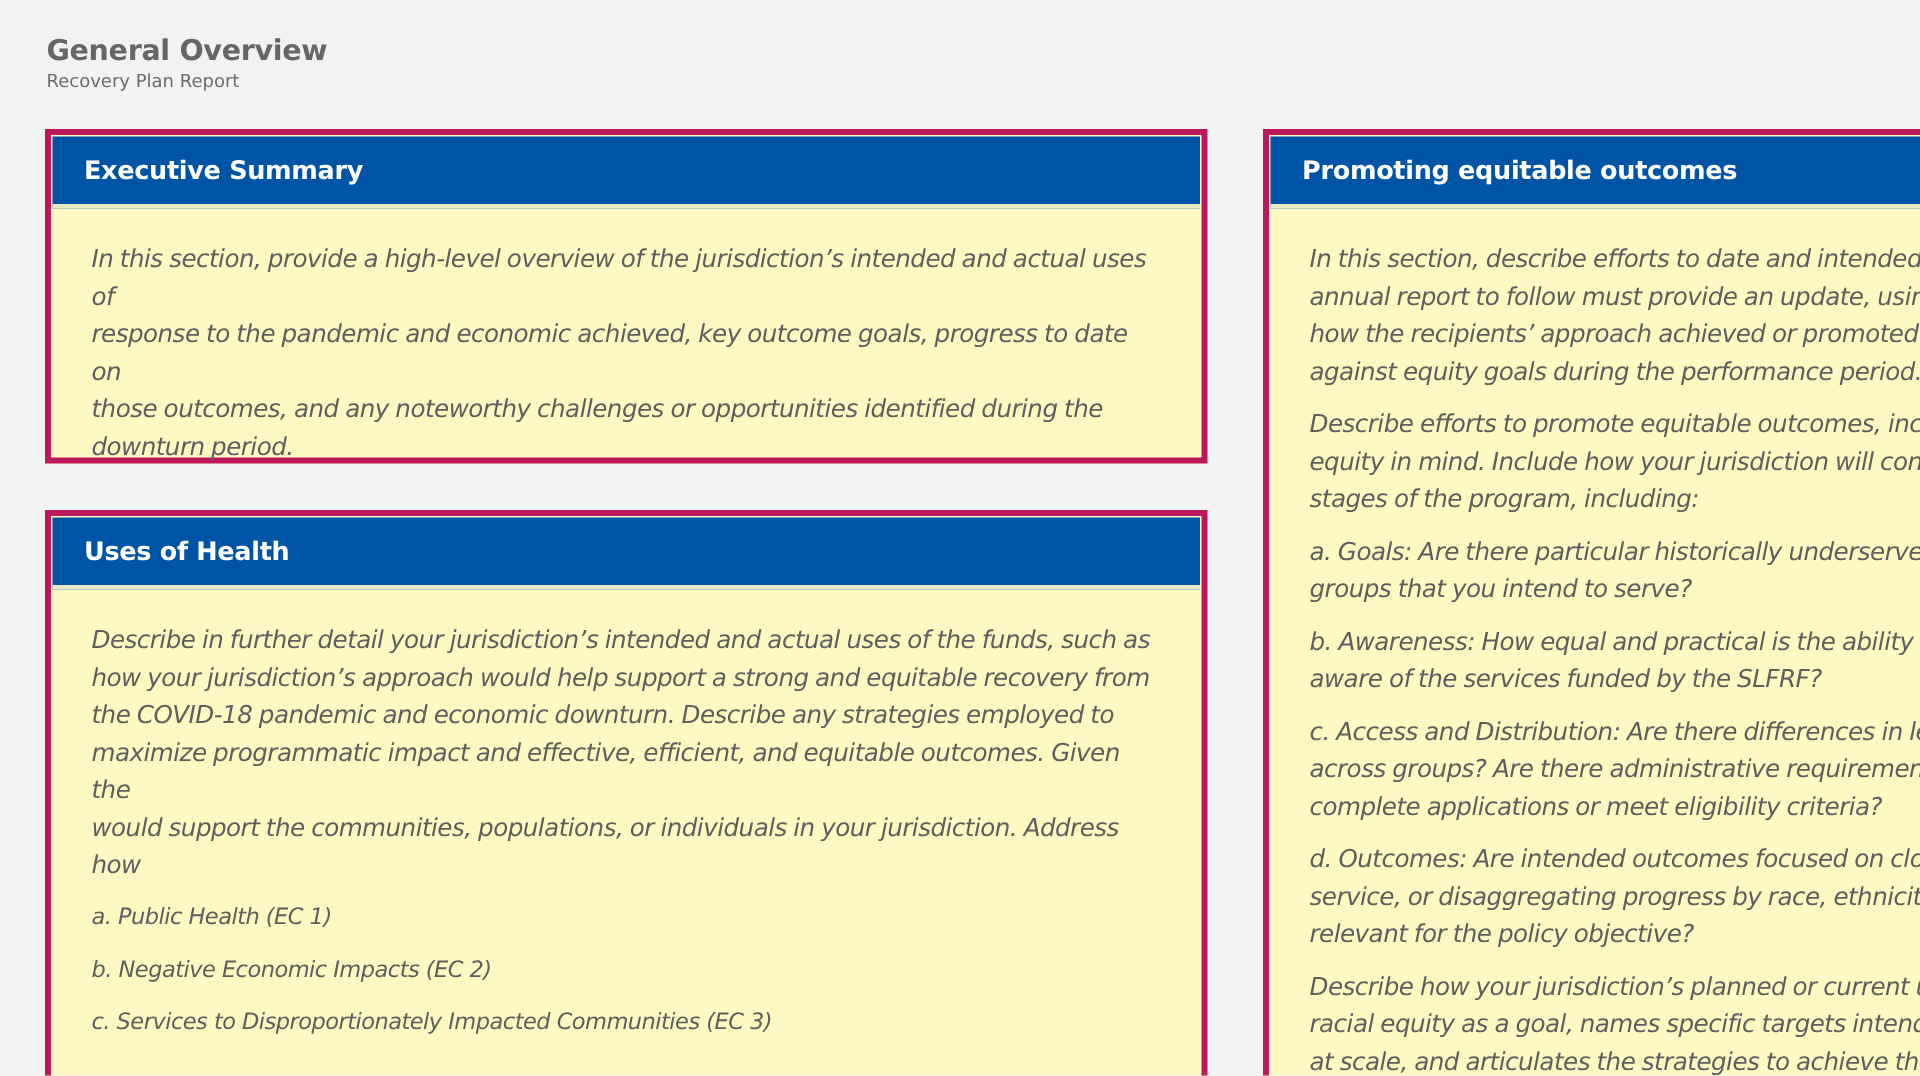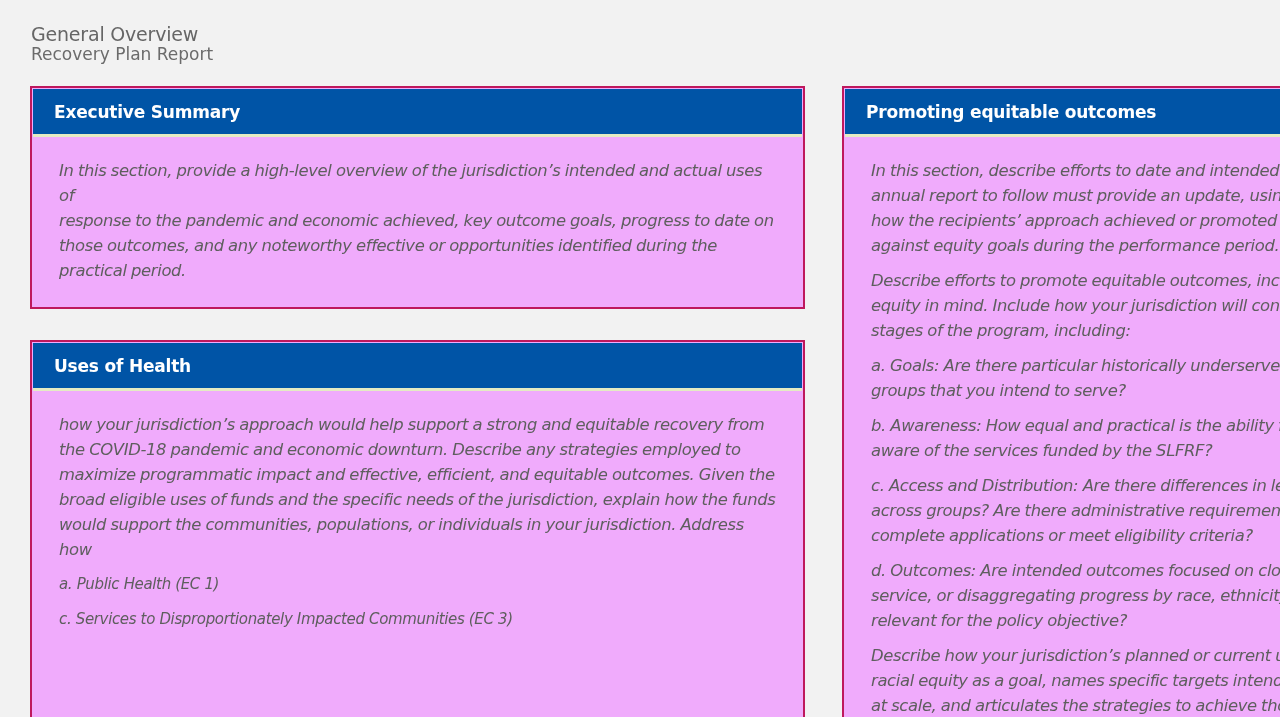--- a/index.html
+++ b/index.html
@@ -17,36 +17,36 @@
       height: 717px;
       overflow: hidden;
     }
     .page-header {
       position: absolute;
       left: 31px;
       top: 22px;
     }
     .page-title {
       font-size: 19px;
-      font-weight: normal;
+      font-weight: bold;
       color: #666666;
       line-height: 24px;
       margin: 0;
       letter-spacing: -0.2px;
     }
     .page-subtitle {
-      font-size: 17px;
+      font-size: 12px;
       color: #6b6b6b;
       line-height: 17px;
       margin: 0;
     }
     .card {
       position: absolute;
-      background: #f0abfc;
-      border: 2px solid #be185d;
+      background: #fef9c3;
+      border: 4px solid #be185d;
       box-sizing: border-box;
       padding: 1px;
     }
     .card-header {
       background: #0054a6;
       height: 45px;
       border-bottom: 3px solid #e5ebc3;
       box-sizing: content-box;
       display: flex;
       align-items: center;
@@ -107,39 +107,40 @@
   </div>
 
   <section class="card" id="card-exec">
     <div class="card-header">
       <h2 class="card-title">Executive Summary</h2>
     </div>
     <div class="card-body">
       <p class="para nowrap-lines">
         <span>In this section, provide a high-level overview of the jurisdiction’s intended and actual uses of</span>
         <span>response to the pandemic and economic achieved, key outcome goals, progress to date on</span>
-        <span>those outcomes, and any noteworthy effective or opportunities identified during the</span>
-        <span>practical period.</span>
+        <span>those outcomes, and any noteworthy challenges or opportunities identified during the</span>
+        <span>downturn period.</span>
       </p>
     </div>
   </section>
 
   <section class="card" id="card-uses">
     <div class="card-header">
       <h2 class="card-title">Uses of Health</h2>
     </div>
     <div class="card-body">
       <p class="para nowrap-lines">
+        <span>Describe in further detail your jurisdiction’s intended and actual uses of the funds, such as</span>
         <span>how your jurisdiction’s approach would help support a strong and equitable recovery from</span>
         <span>the COVID-18 pandemic and economic downturn. Describe any strategies employed to</span>
         <span>maximize programmatic impact and effective, efficient, and equitable outcomes. Given the</span>
-        <span>broad eligible uses of funds and the specific needs of the jurisdiction, explain how the funds</span>
         <span>would support the communities, populations, or individuals in your jurisdiction. Address how</span>
       </p>
       <p class="list-item">a. Public Health (EC 1)</p>
+      <p class="list-item">b. Negative Economic Impacts (EC 2)</p>
       <p class="list-item">c. Services to Disproportionately Impacted Communities (EC 3)</p>
 
     </div>
   </section>
 
   <section class="card" id="card-equity">
     <div class="card-header">
       <h2 class="card-title">Promoting equitable outcomes</h2>
     </div>
     <div class="card-body">

